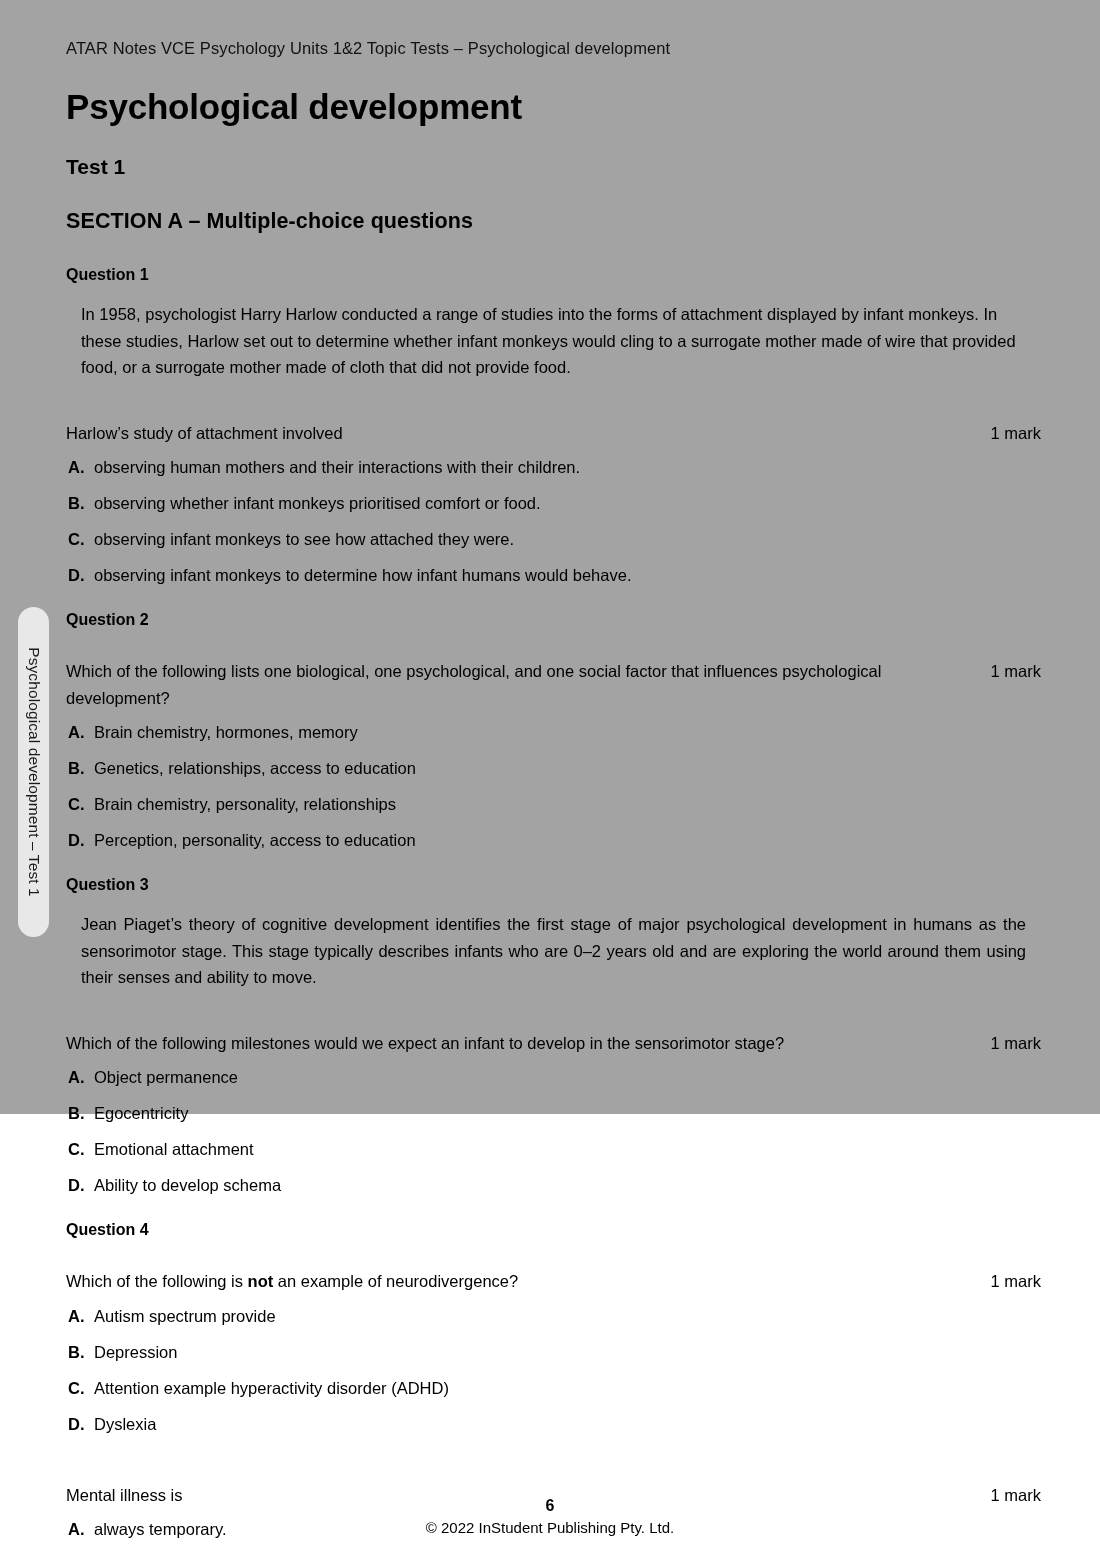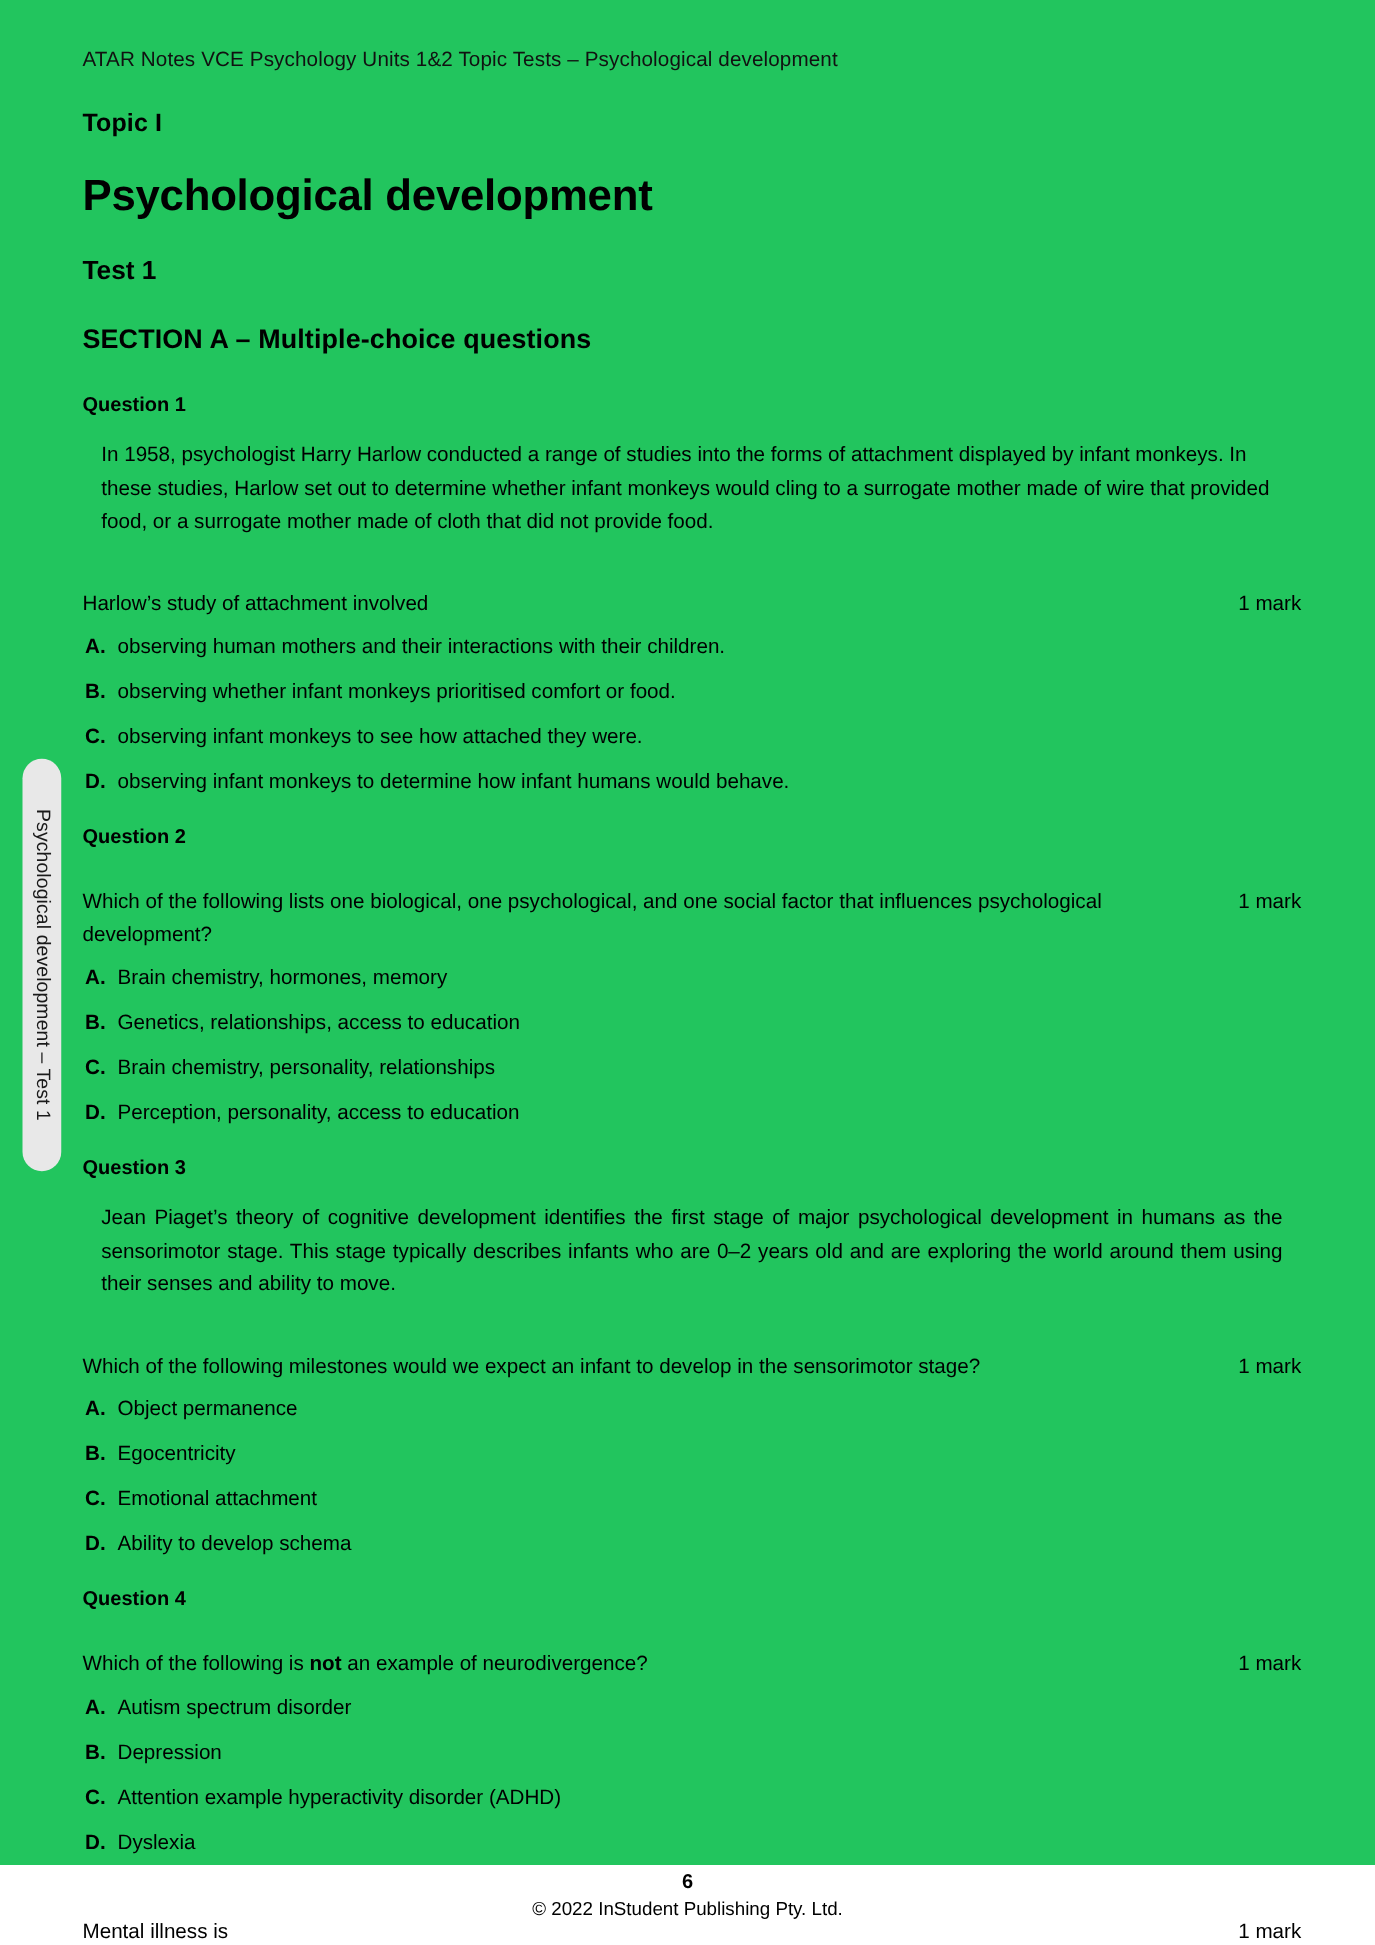--- a/index.html
+++ b/index.html
@@ -12,22 +12,22 @@
     height: 1556px;
     position: relative;
     font-family: "Liberation Sans", sans-serif;
     color: #000000;
     overflow: hidden;
   }
   .page {
     position: absolute;
     left: 0; top: 0;
     width: 1100px;
-    height: 1492px;
-    background: #22c55e;
+    height: 1114px;
+    background: #a3a3a3;
   }
 
   
   .running-header {
     position: absolute;
     left: 66px;
     top: 38px;
     width: 980px;
     font-size: 16.5px;
     line-height: 20px;
@@ -183,21 +183,20 @@
 <div class="page">
 
   <div class="running-header">ATAR Notes VCE Psychology Units 1&amp;2 Topic Tests – Psychological development</div>
 
   <div class="side-tab">
     <span class="side-tab-label">Psychological development – Test 1</span>
   </div>
 
   <div class="content">
 
-    <div class="topic-eyebrow">Topic I</div>
 
     <h1 class="topic-title">Psychological development</h1>
 
     <h2 class="test-heading">Test 1</h2>
 
     <h3 class="section-heading">SECTION A – Multiple-choice questions</h3>
 
     <div id="questions-container">
         <div class="question-block">
           <div class="question-label">Question 1</div>
@@ -278,21 +277,21 @@
         </div>
         <div class="question-block">
           <div class="question-label">Question 4</div>
           <div class="stem-row">
             <div class="stem-text">Which of the following is <b>not</b> an example of neurodivergence?</div>
             <div class="marks">1 mark</div>
           </div>
           <ul class="options">
             <li class="option">
               <span class="option-letter">A.</span>
-              <span class="option-text">Autism spectrum disorder</span>
+              <span class="option-text">Autism spectrum provide</span>
             </li>
             <li class="option">
               <span class="option-letter">B.</span>
               <span class="option-text">Depression</span>
             </li>
             <li class="option">
               <span class="option-letter">C.</span>
               <span class="option-text">Attention example hyperactivity disorder (ADHD)</span>
             </li>
             <li class="option">

